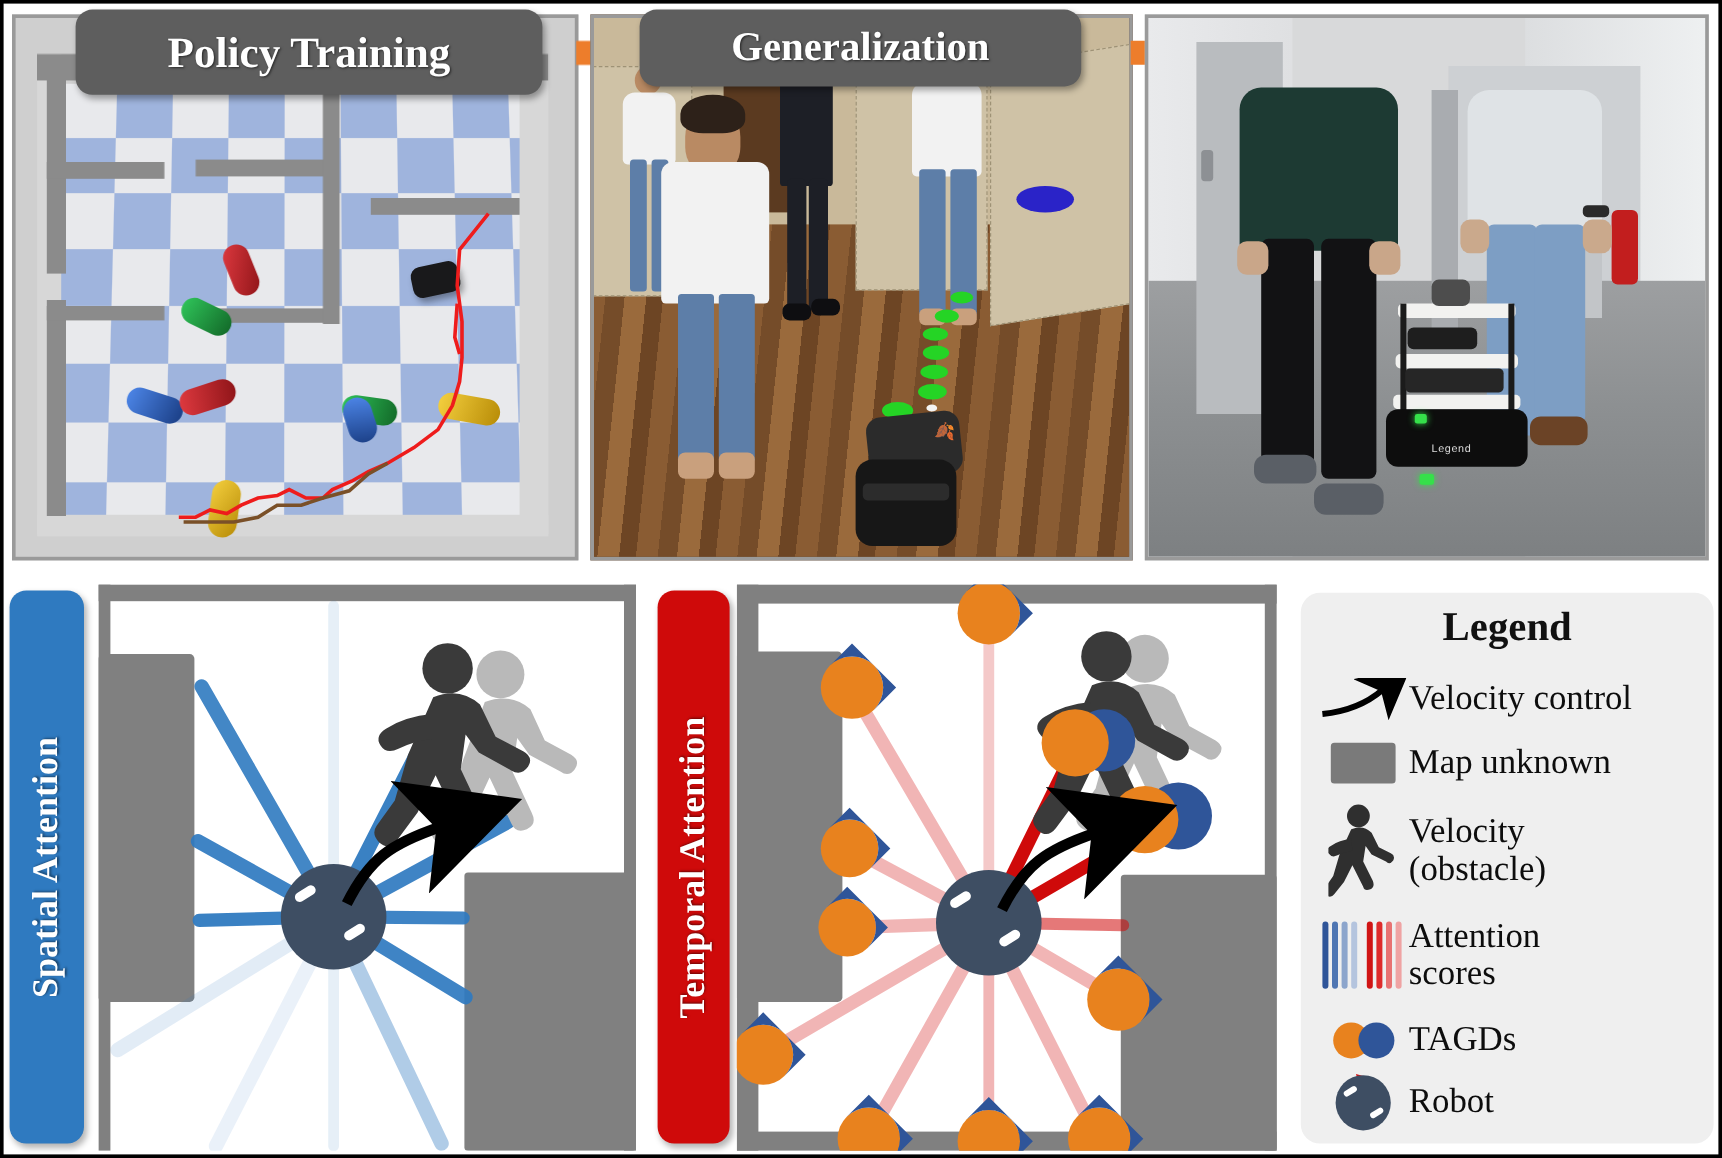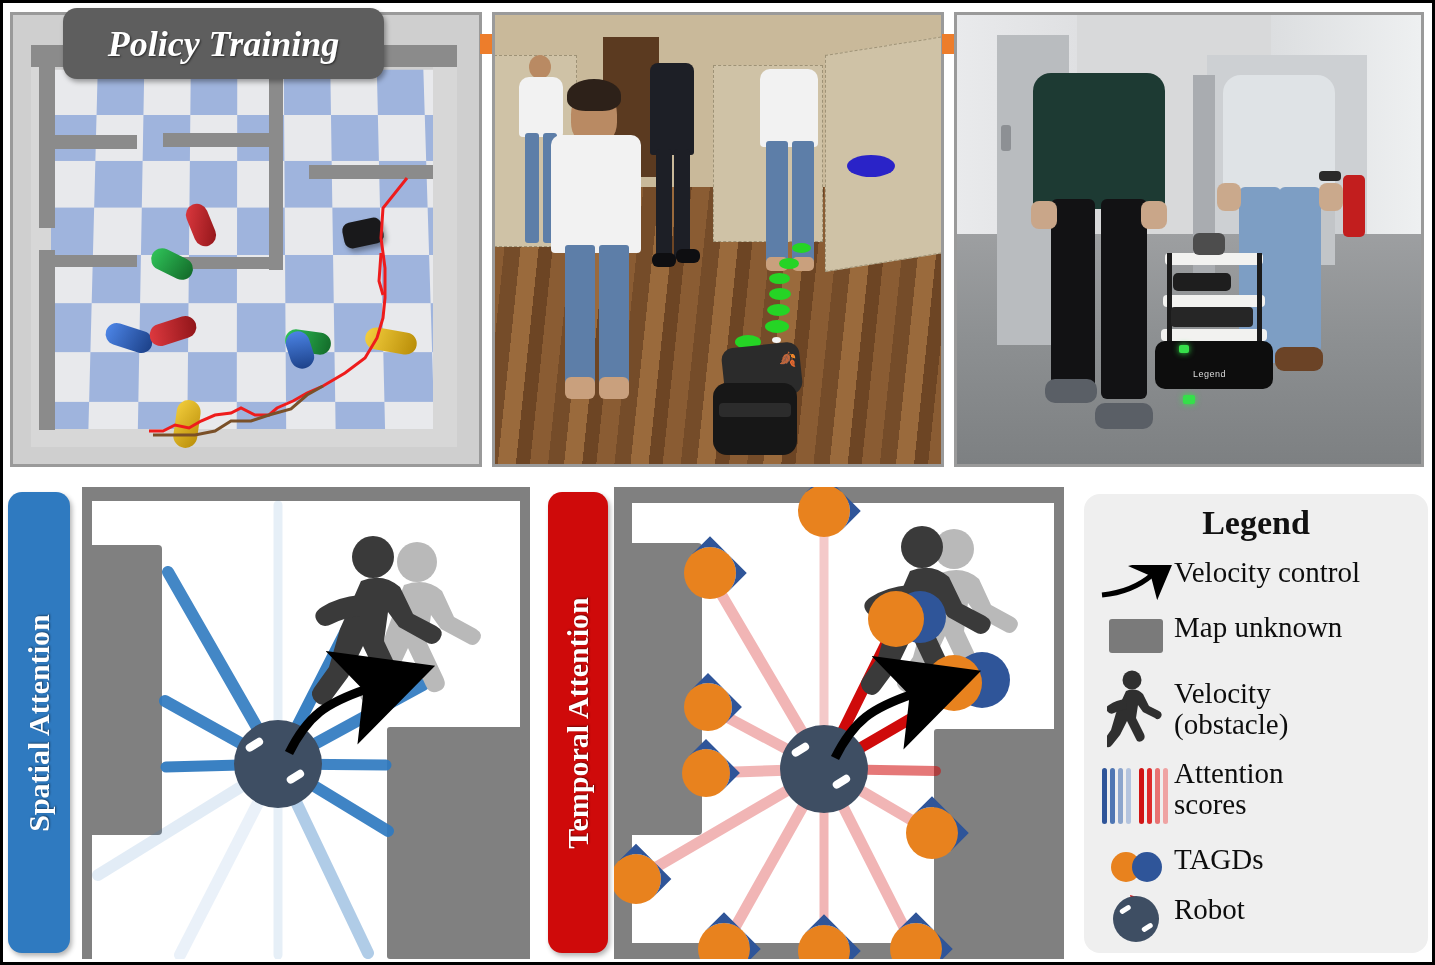--- a/index.html
+++ b/index.html
@@ -62,21 +62,21 @@
   .tb-base{position:absolute;background:#0d0d0d;border-radius:10px;}
   .tb-led{position:absolute;background:#35e04a;border-radius:2px;box-shadow:0 0 6px #35e04a;}
   #kobuki-label{position:absolute;color:#dcdcdc;font-family:"Liberation Sans",sans-serif;font-size:9px;letter-spacing:.5px;}
   #red-chair{position:absolute;background:#c21e1e;border-radius:5px;}
 
   
   .stage-chip{position:absolute;background:#5e5e5e;border-radius:14px;
       display:flex;align-items:center;justify-content:center;
       color:#fff;font-family:"Liberation Serif",serif;font-weight:bold;
       text-shadow:1px 1px 2px rgba(0,0,0,.55);box-shadow:2px 3px 5px rgba(0,0,0,.35);}
-  #chip-1{left:63px;top:8px;width:321px;height:71px;font-size:36px;font-style:italic;}
+  #chip-1{left:63px;top:8px;width:389px;height:71px;font-size:36px;}
   #chip-2{left:533px;top:8px;width:368px;height:64px;font-size:34px;}
   #chip-3{left:1042px;top:8px;width:348px;height:64px;font-size:34px;}
 
   
   .arrow-big{position:absolute;top:22px;width:88px;height:44px;}
 
   
   .vtab{position:absolute;border-radius:14px;display:flex;align-items:center;justify-content:center;
       color:#fff;font-family:"Liberation Serif",serif;font-weight:bold;font-size:30px;
       text-shadow:1px 1px 2px rgba(0,0,0,.45);box-shadow:2px 3px 5px rgba(0,0,0,.3);}
@@ -85,21 +85,21 @@
   #tab-temporal{left:548px;top:492px;width:60px;height:461px;background:#cf0a0a;}
 
   
   .diagram{position:absolute;}
   #diag-spatial{left:82px;top:487px;width:448px;height:472px;}
   #diag-temporal{left:614px;top:487px;width:450px;height:472px;}
 
   
   #legend{position:absolute;left:1084px;top:494px;width:344px;height:459px;background:#efefef;border-radius:16px;}
   #legend-title{position:absolute;left:0;top:10px;width:100%;text-align:center;font-size:34px;font-weight:bold;font-family:"Liberation Serif",serif;color:#111;}
-  .leg-row{position:absolute;display:flex;left:14px;width:322px;}
+  .leg-row{position:absolute;display:flex;align-items:center;left:14px;width:322px;}
   .leg-icon{width:76px;flex:0 0 76px;display:flex;align-items:center;justify-content:center;}
   .leg-text{font-family:"Liberation Serif",serif;font-size:29px;color:#0d0d0d;line-height:1.07;}
   .leg-swatch{width:54px;height:34px;background:#7a7a7a;border-radius:3px;}
   .bar{width:5px;border-radius:3px;display:inline-block;margin-right:3px;}
   .tagd-o{width:30px;height:30px;border-radius:50%;background:#e8821e;}
   .tagd-b{width:30px;height:30px;border-radius:50%;background:#2f5599;margin-left:-9px;}
 </style>
 </head>
 <body>
 
@@ -250,20 +250,23 @@
     <div style="position:absolute;left:216px;top:258px;width:58px;height:18px;background:#1e1e1e;border-radius:5px;"></div>
     <div style="position:absolute;left:214px;top:292px;width:82px;height:20px;background:#262626;border-radius:4px;"></div>
     <div class="tb-base" style="left:198px;top:326px;width:118px;height:48px;"></div>
     <div class="tb-led" style="left:222px;top:330px;width:10px;height:8px;"></div>
     <div class="tb-led" style="left:226px;top:380px;width:12px;height:9px;"></div>
     <div id="kobuki-label" style="left:236px;top:354px;">Legend</div>
   </div>
 
   <div class="stage-chip" id="chip-1">
       <span>Policy Training</span>
+    </div>
+  <div class="stage-chip" id="chip-2">
+      <span>Generalization</span>
     </div>
 
   <div class="vtab" id="tab-spatial">
       <span>Spatial Attention</span>
     </div>
   <div class="vtab" id="tab-temporal">
       <span>Temporal Attention</span>
     </div>
 
   <div class="diagram" id="diag-spatial">

